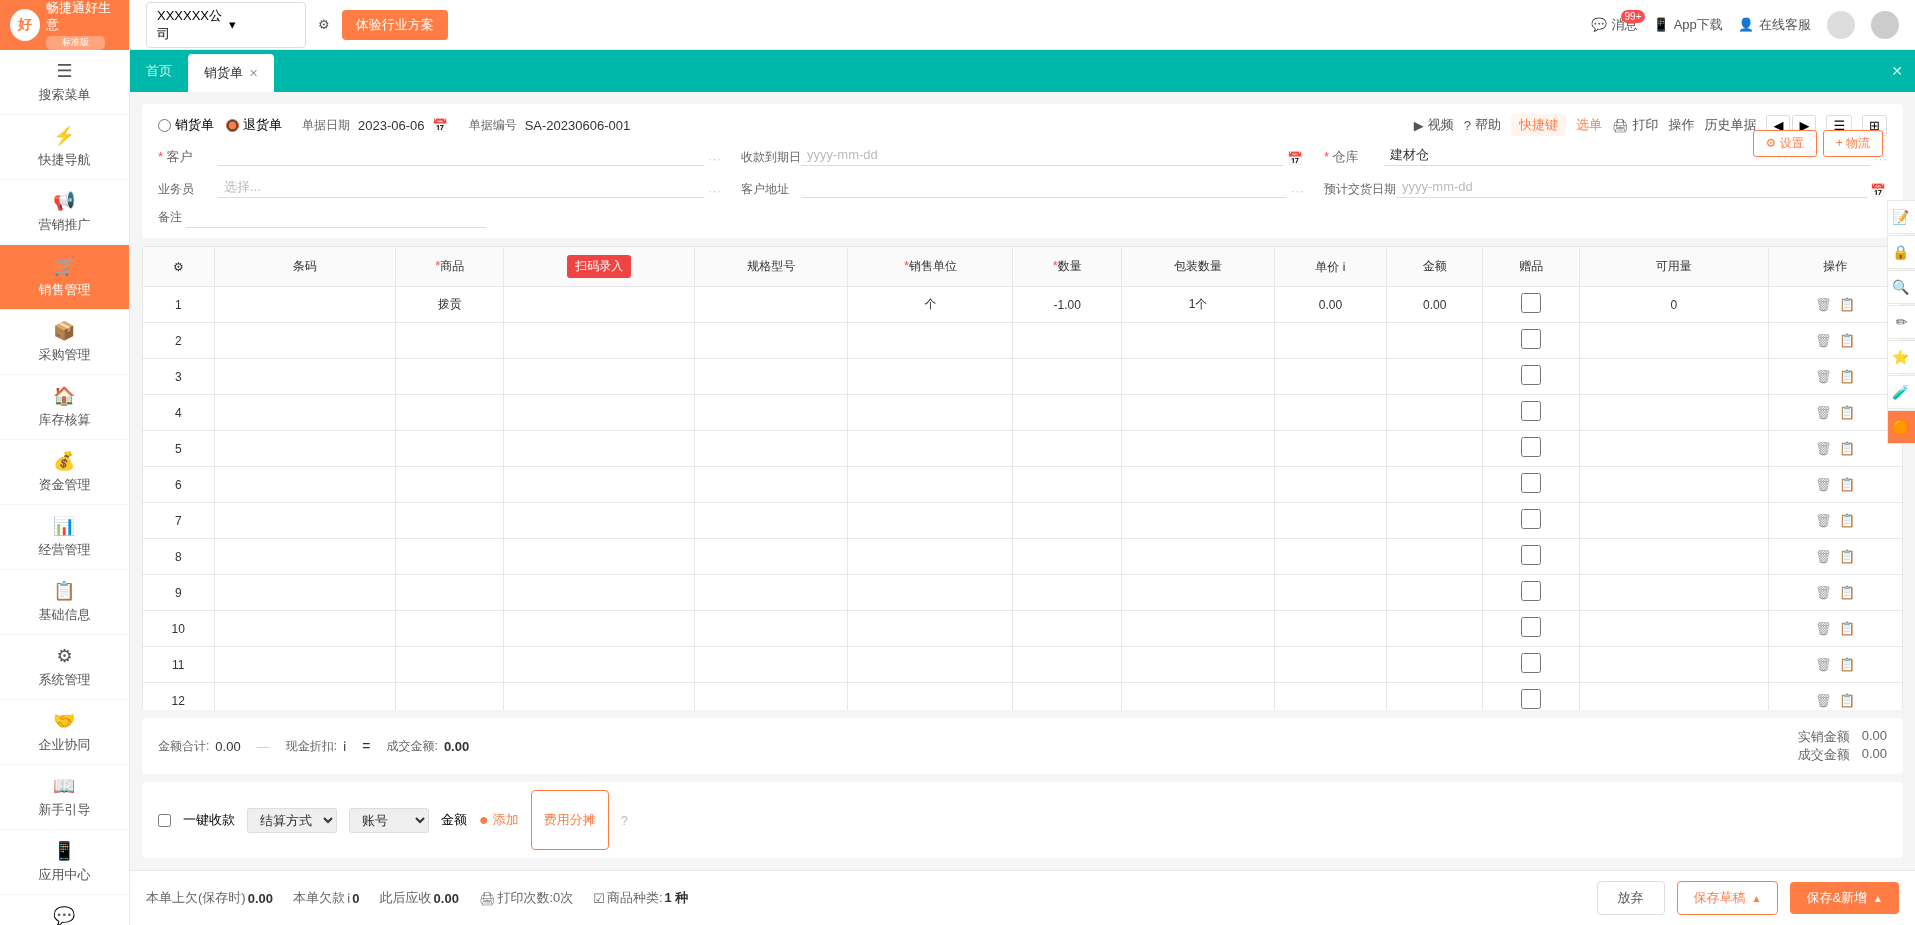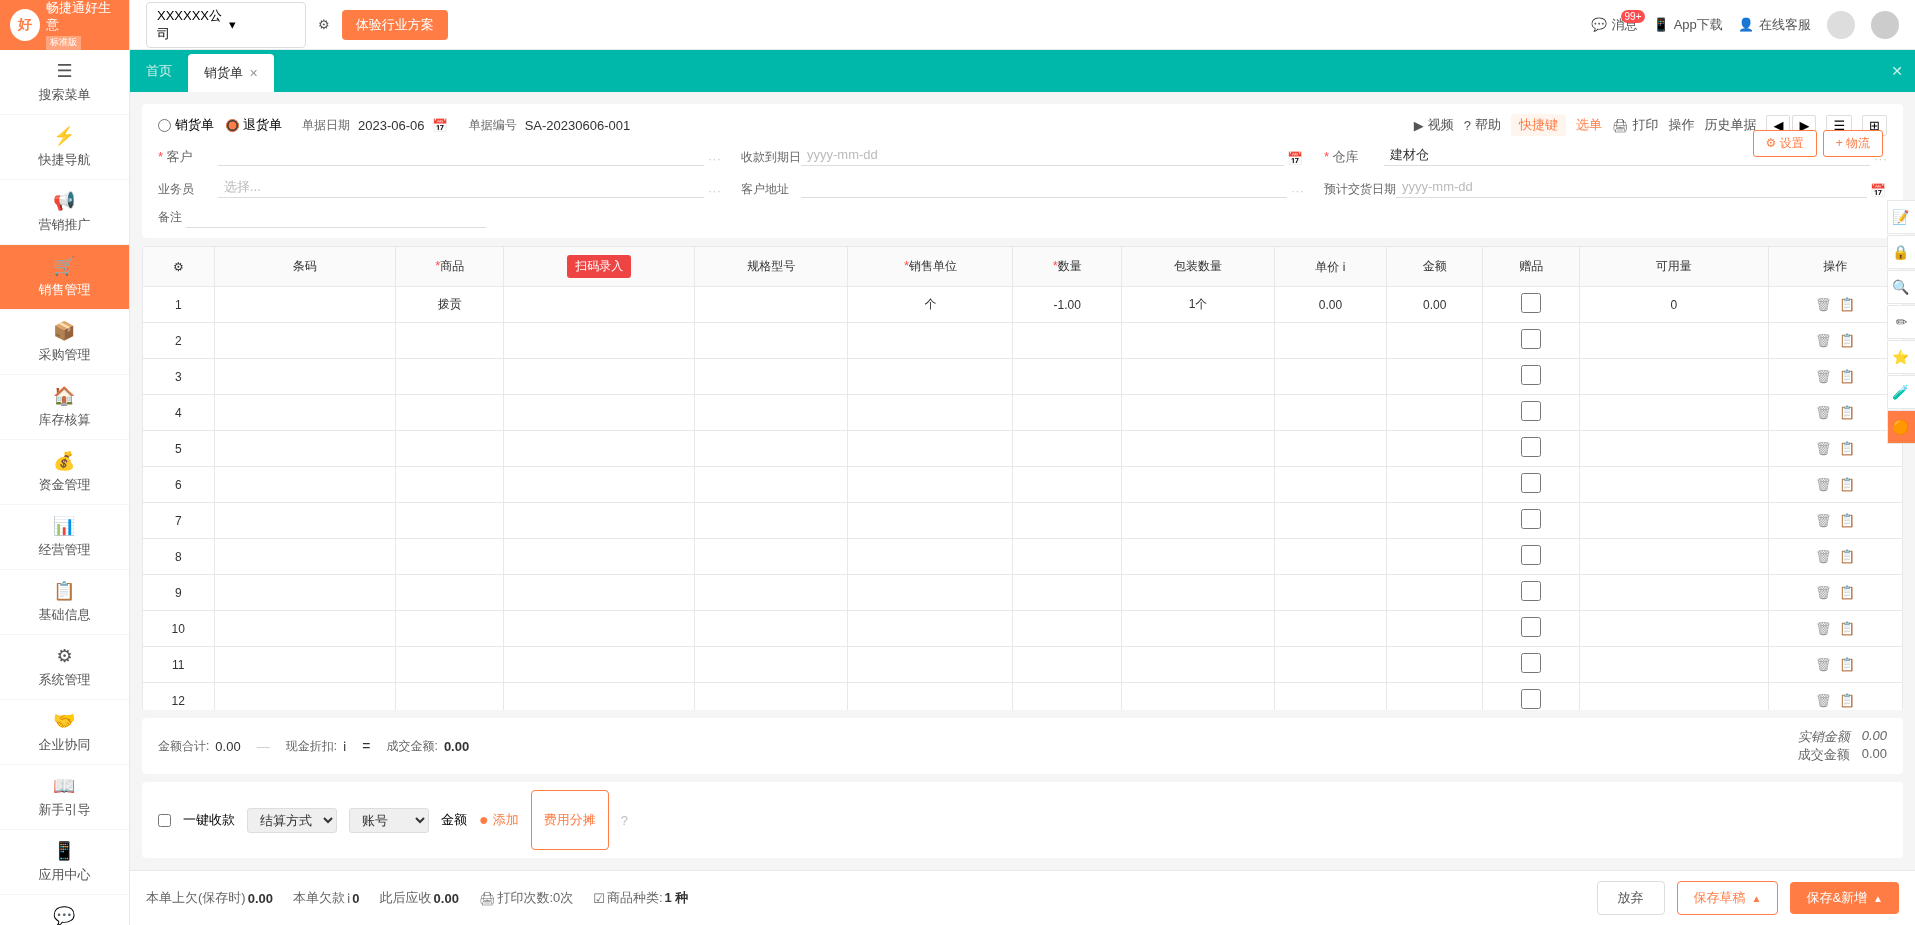--- a/index.html
+++ b/index.html
@@ -4,21 +4,21 @@
   <style>
     * { box-sizing: border-box; margin: 0; padding: 0; font-family: 'Microsoft YaHei', Arial, sans-serif; font-size: 13px; }
     body { background: #f0f2f5; display: flex; height: 925px; overflow: hidden; }
 
     
     .sidebar { width: 130px; background: #fff; display: flex; flex-direction: column; border-right: 1px solid #e8e8e8; flex-shrink: 0; }
     .sidebar-logo { background: #ff7d45; color: #fff; padding: 8px 10px; display: flex; align-items: center; gap: 6px; min-height: 50px; }
     .sidebar-logo-icon { width: 32px; height: 32px; background: #fff; border-radius: 50%; display: flex; align-items: center; justify-content: center; }
     .sidebar-logo-icon span { color: #ff7d45; font-weight: bold; font-size: 14px; }
     .sidebar-logo-text { font-size: 11px; color: #fff; line-height: 1.3; }
-    .sidebar-logo-badge { font-size: 9px; background: rgba(255,255,255,0.3); padding: 1px 4px; border-radius: 0; margin-top: 2px; display: inline-block; }
+    .sidebar-logo-badge { font-size: 9px; background: rgba(255,255,255,0.3); padding: 1px 16px; border-radius: 5px; margin-top: 2px; display: inline-block; }
     .sidebar-item { display: flex; flex-direction: column; align-items: center; padding: 10px 8px; cursor: pointer; color: #555; border-bottom: 1px solid #f5f5f5; gap: 4px; font-size: 12px; }
     .sidebar-item.active { background: #ff7d45; color: #fff; }
     .sidebar-item .icon { font-size: 18px; }
 
     
     .main { flex: 1; display: flex; flex-direction: column; overflow: hidden; }
 
     
     .topbar { height: 50px; background: #fff; display: flex; align-items: center; padding: 0 16px; border-bottom: 1px solid #e8e8e8; gap: 12px; }
     .company-select { display: flex; align-items: center; gap: 6px; border: 1px solid #ddd; border-radius: 4px; padding: 4px 10px; cursor: pointer; min-width: 160px; }
@@ -590,21 +590,21 @@
       <div class="footer-field">
         <label>现金折扣:</label>
         <span>ℹ</span>
       </div>
       <span class="equals">=</span>
       <div class="footer-field">
         <label>成交金额:</label>
         <span class="deal-amount">0.00</span>
       </div>
       <div style="margin-left:auto;text-align:right;">
-        <div style="font-size:12px;color:#666;display:flex;gap:12px;justify-content:flex-end;font-style:italic;">
+        <div style="font-size:12px;color:#666;display:flex;gap:12px;justify-content:flex-end;">
           <span>实销金额</span>
           <span>0.00</span>
         </div>
         <div style="font-size:12px;color:#666;display:flex;gap:12px;justify-content:flex-end;">
           <span>成交金额</span>
           <span>0.00</span>
         </div>
       </div>
     </div>
 

